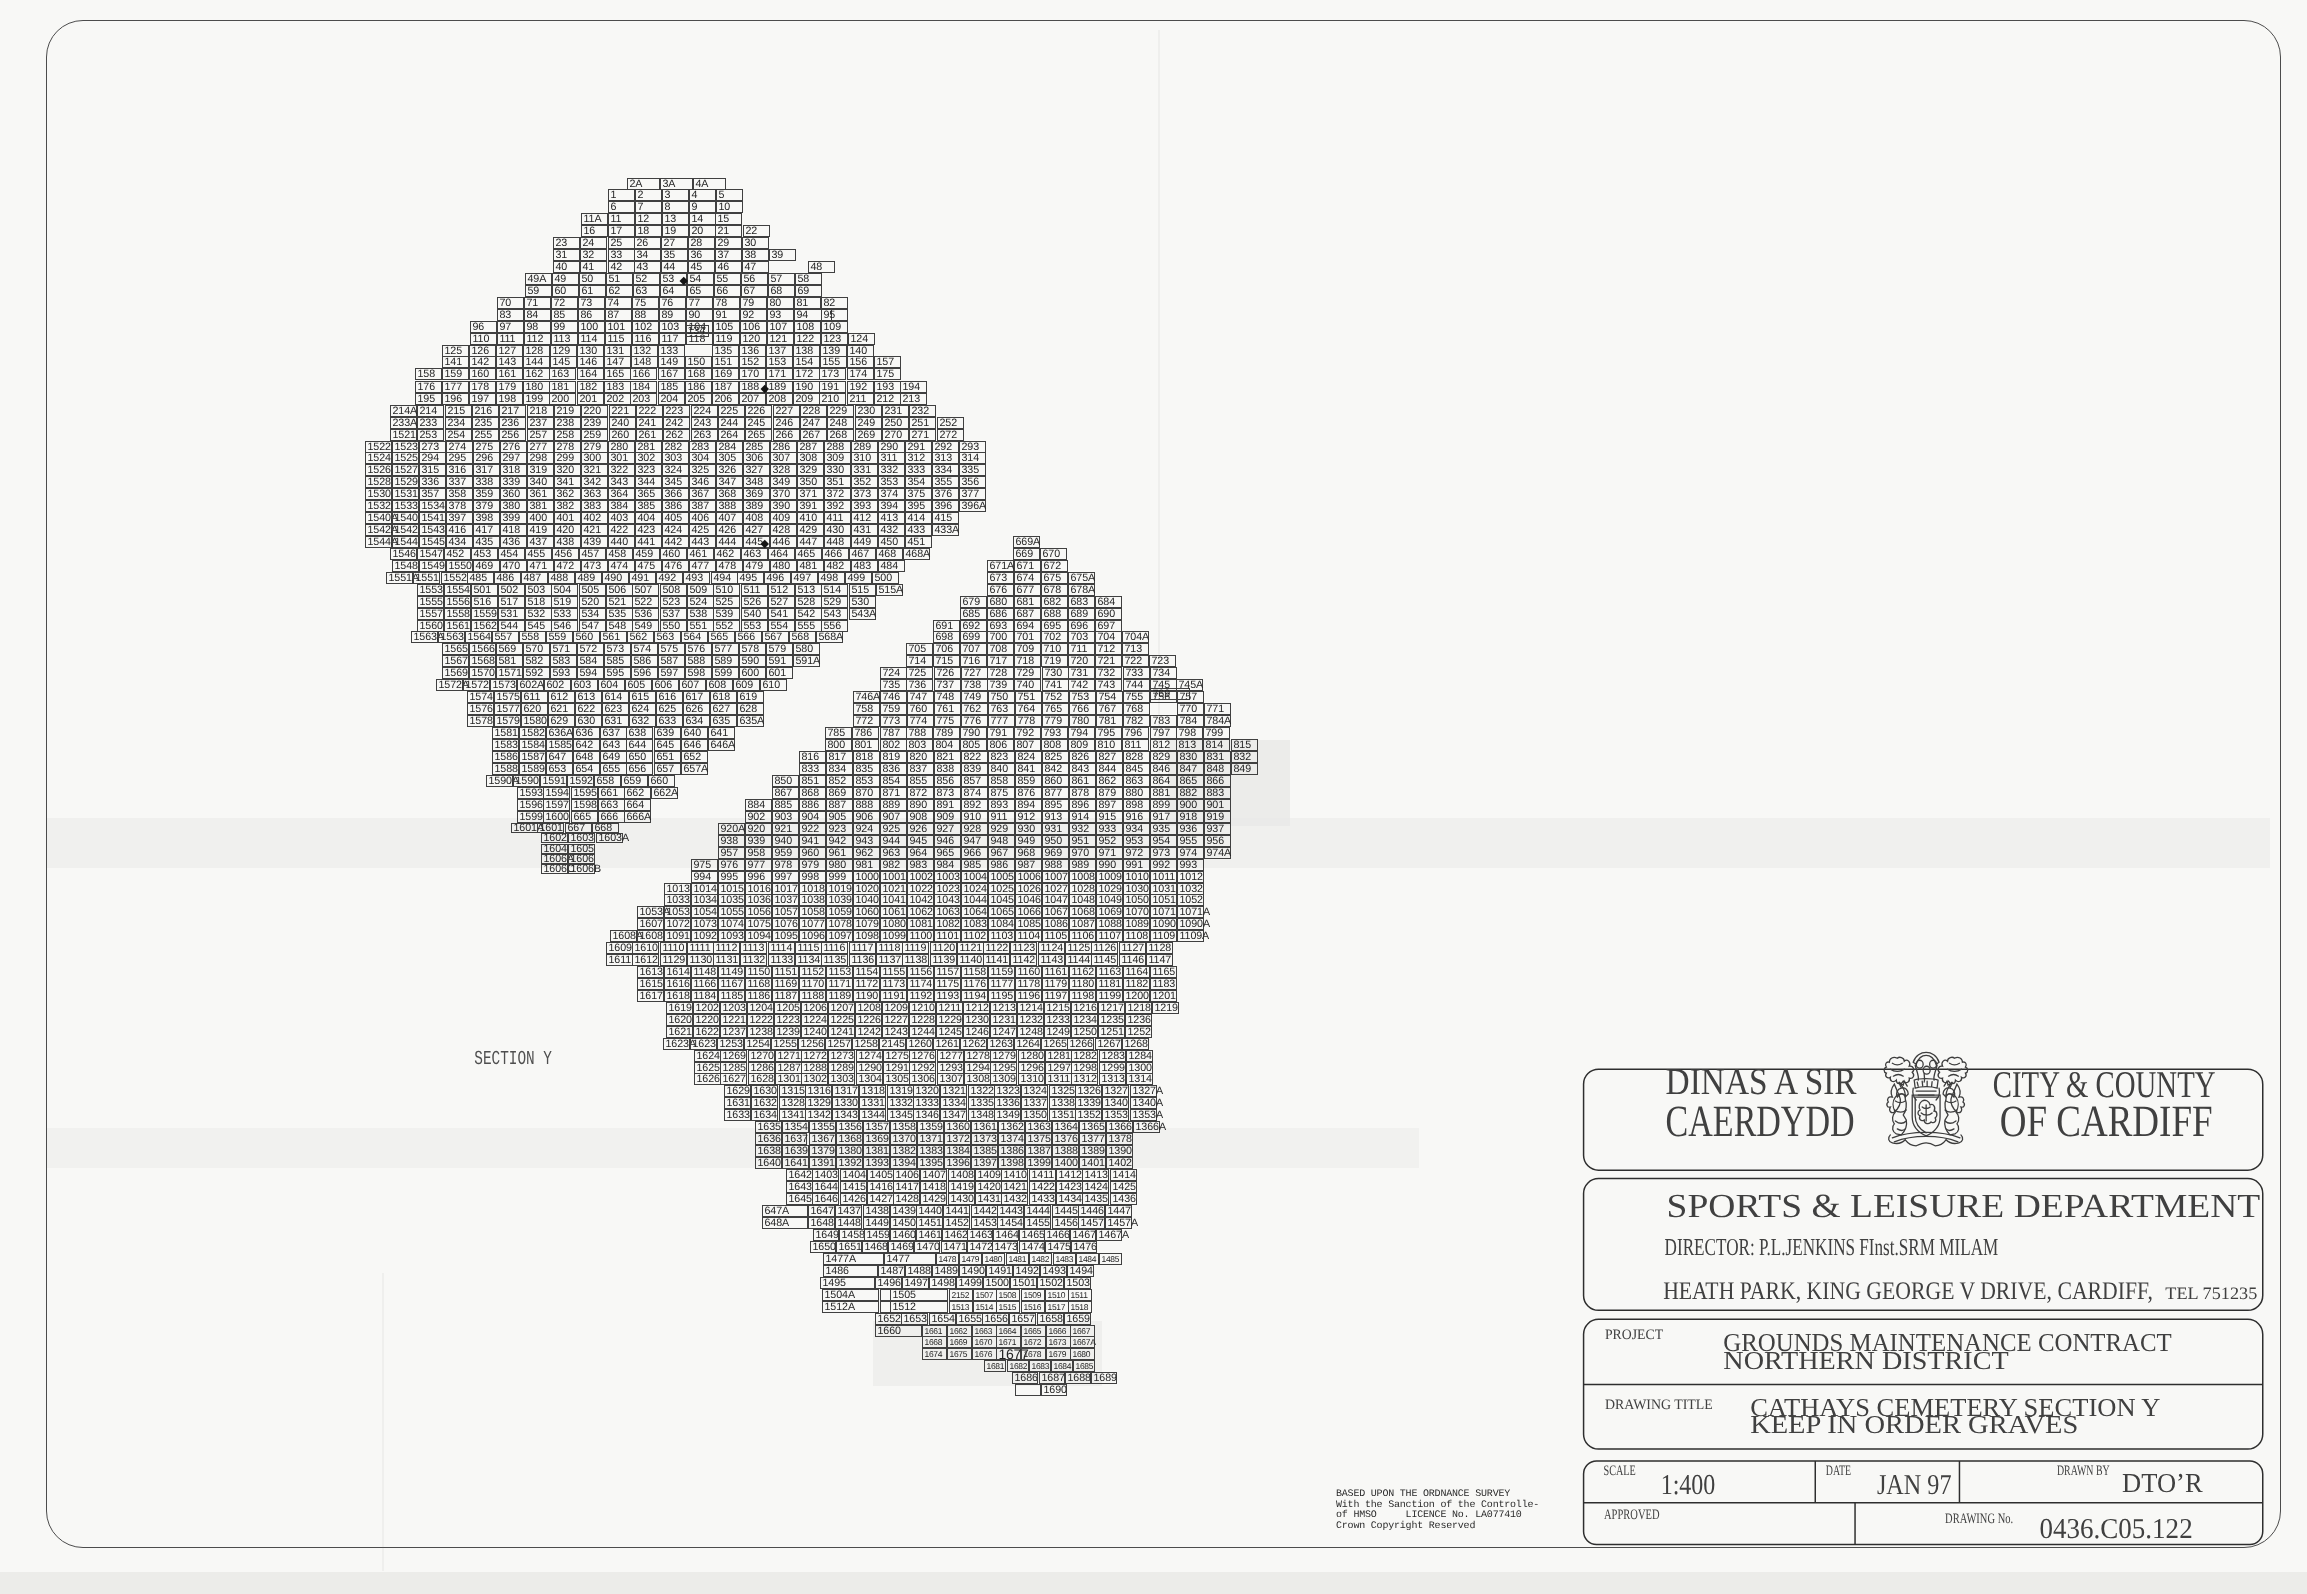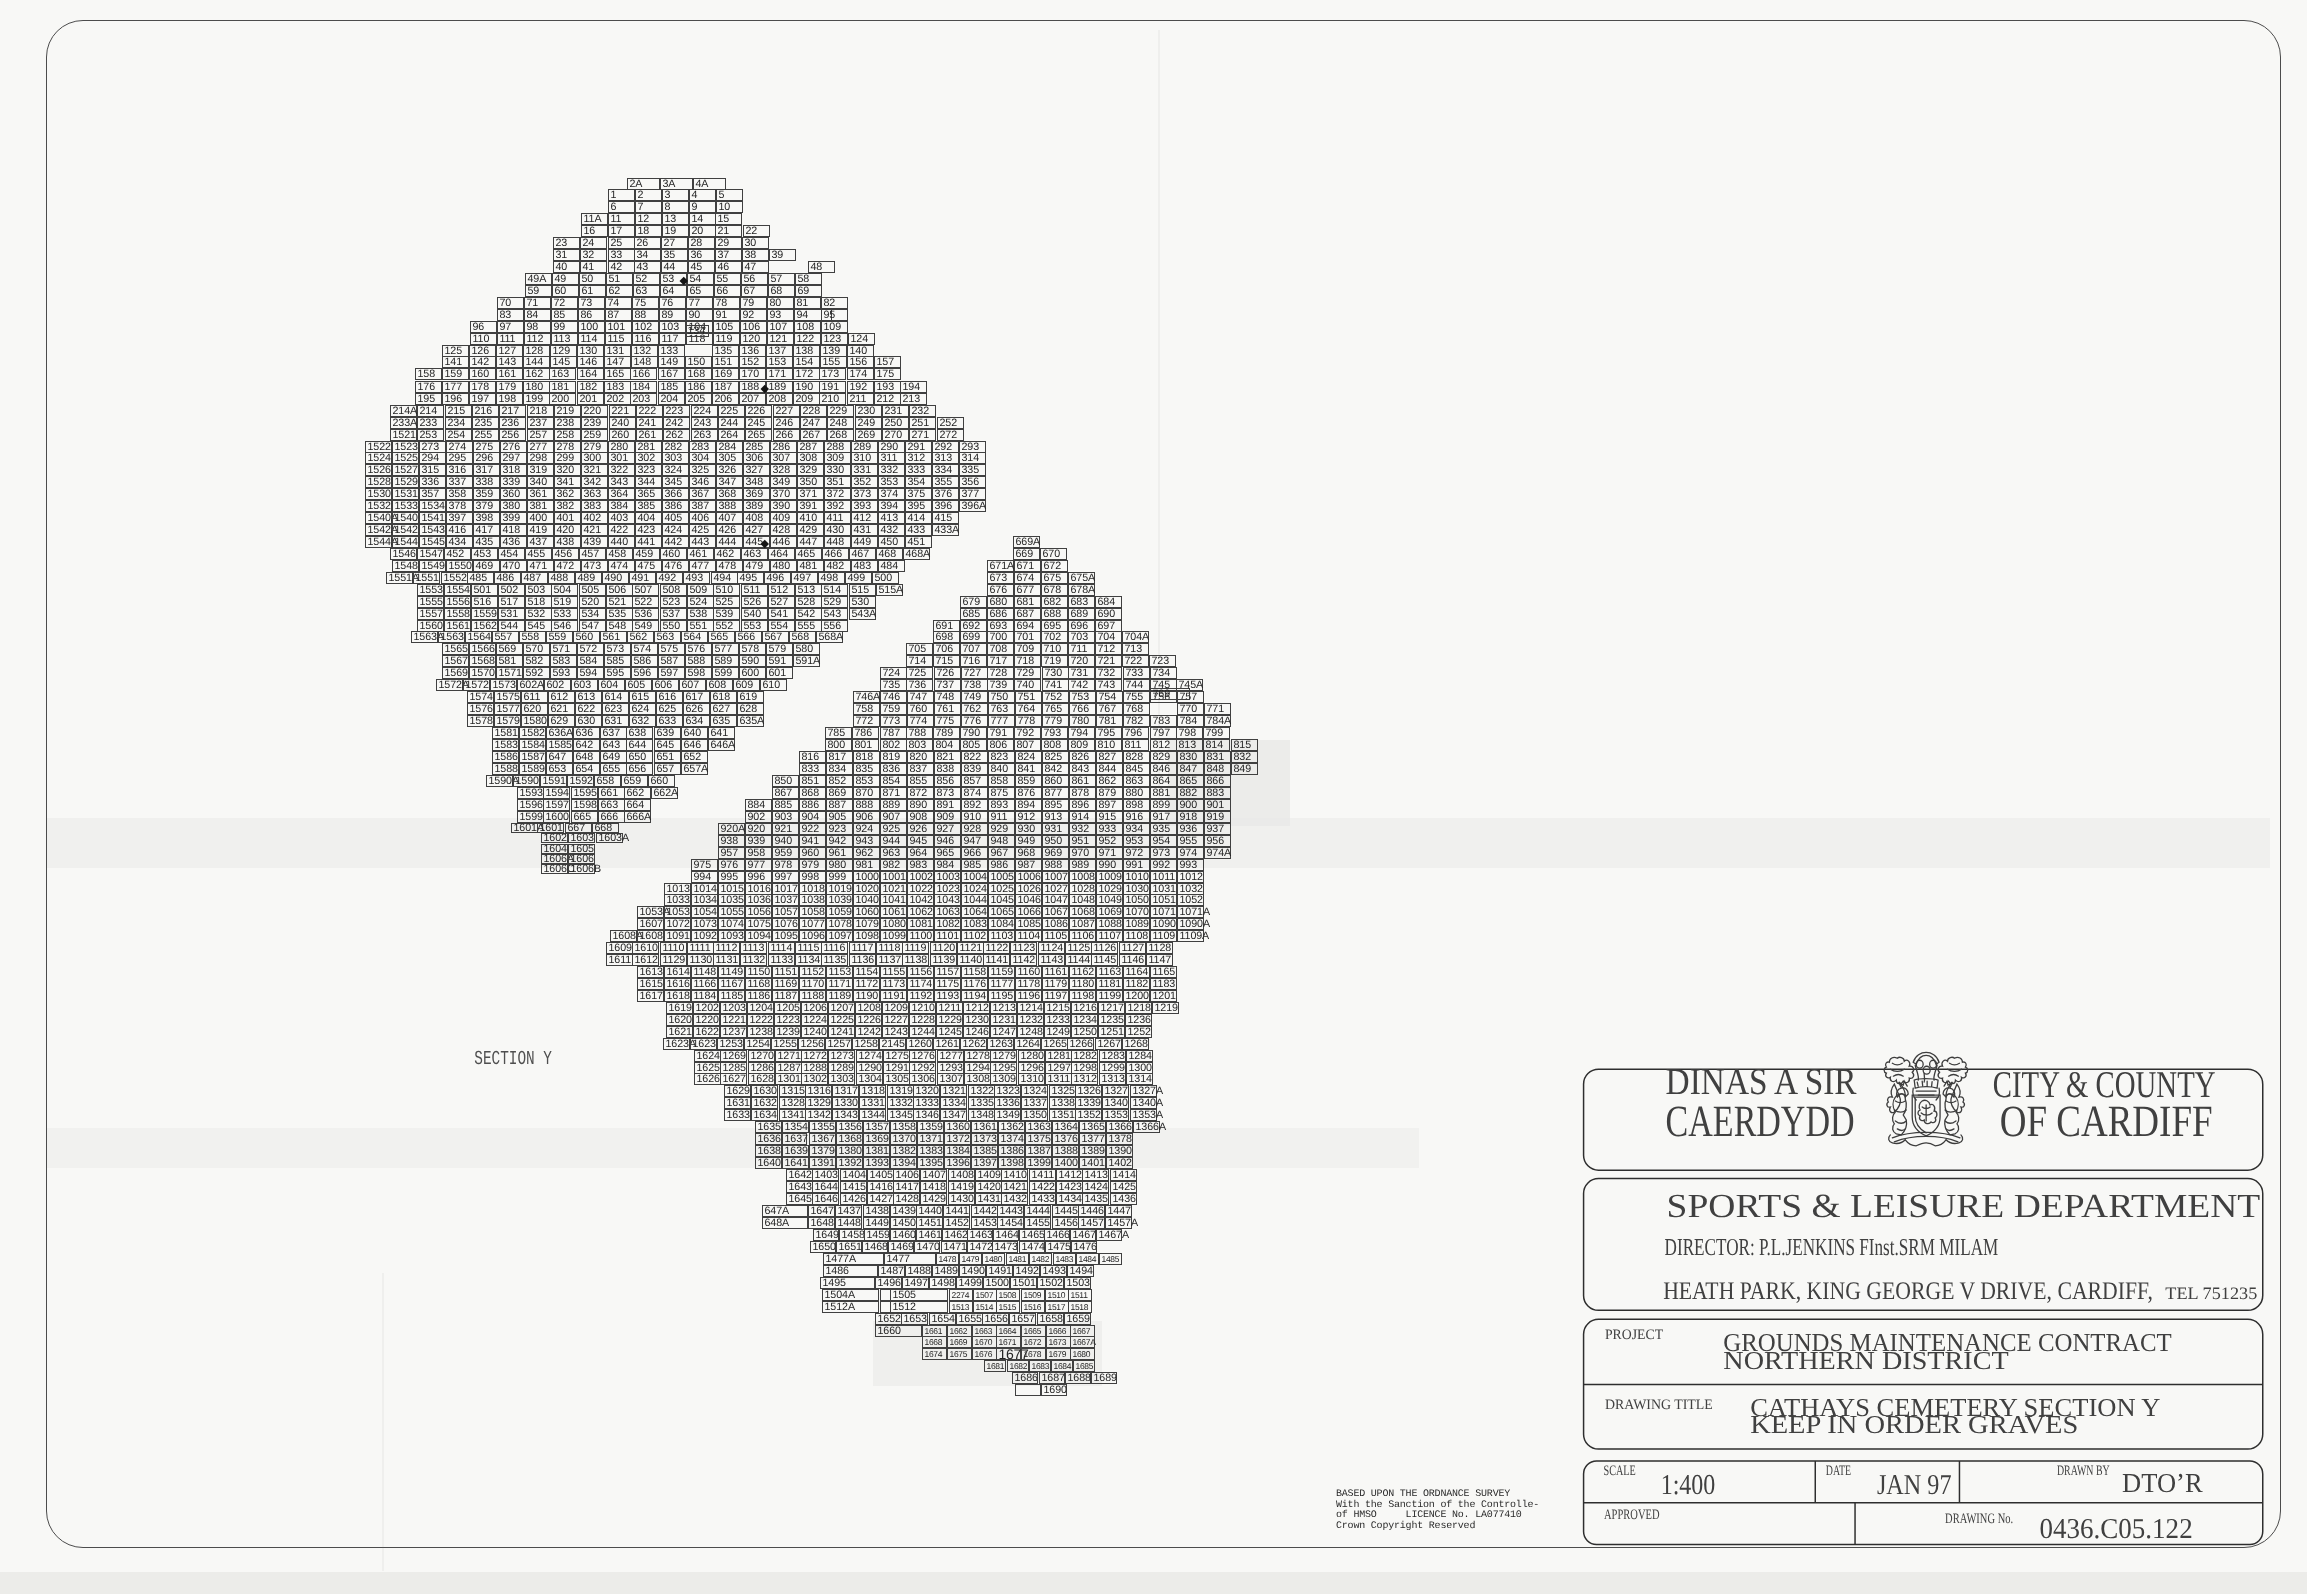--- a/index.html
+++ b/index.html
@@ -1705,21 +1705,21 @@
 <div class="c" style="left:902px;top:1277px;width:27px">1497</div>
 <div class="c" style="left:929px;top:1277px;width:27px">1498</div>
 <div class="c" style="left:956px;top:1277px;width:27px">1499</div>
 <div class="c" style="left:983px;top:1277px;width:27px">1500</div>
 <div class="c" style="left:1010px;top:1277px;width:27px">1501</div>
 <div class="c" style="left:1037px;top:1277px;width:27px">1502</div>
 <div class="c" style="left:1064px;top:1277px;width:27px">1503</div>
 <div class="c" style="left:822px;top:1289px;width:57px">1504A</div>
 <div class="c" style="left:880px;top:1289px;width:11px"></div>
 <div class="c" style="left:890px;top:1289px;width:58px">1505</div>
-<div class="c" style="left:949px;top:1289px;width:24px;font-size:8.5px;letter-spacing:-0.3px">2274</div>
+<div class="c" style="left:949px;top:1289px;width:24px;font-size:8.5px;letter-spacing:-0.3px">2152</div>
 <div class="c" style="left:973px;top:1289px;width:24px;font-size:8.5px;letter-spacing:-0.3px">1507</div>
 <div class="c" style="left:996px;top:1289px;width:24px;font-size:8.5px;letter-spacing:-0.3px">1508</div>
 <div class="c" style="left:1021px;top:1289px;width:24px;font-size:8.5px;letter-spacing:-0.3px">1509</div>
 <div class="c" style="left:1045px;top:1289px;width:24px;font-size:8.5px;letter-spacing:-0.3px">1510</div>
 <div class="c" style="left:1068px;top:1289px;width:24px;font-size:8.5px;letter-spacing:-0.3px">1511</div>
 <div class="c" style="left:822px;top:1301px;width:57px">1512A</div>
 <div class="c" style="left:880px;top:1301px;width:11px"></div>
 <div class="c" style="left:890px;top:1301px;width:58px">1512</div>
 <div class="c" style="left:949px;top:1301px;width:24px;font-size:8.5px;letter-spacing:-0.3px">1513</div>
 <div class="c" style="left:973px;top:1301px;width:24px;font-size:8.5px;letter-spacing:-0.3px">1514</div>

